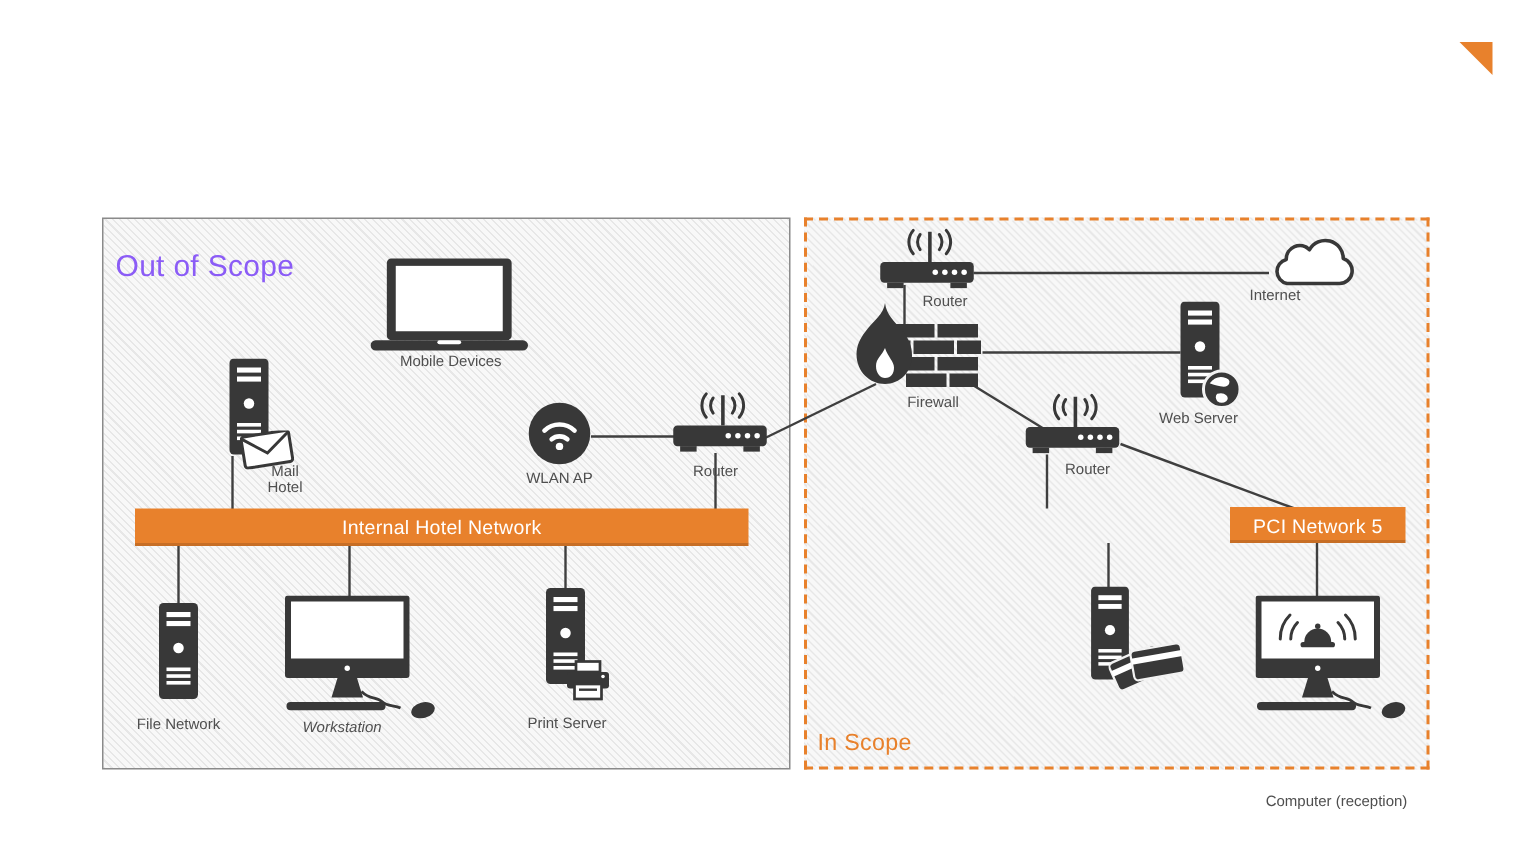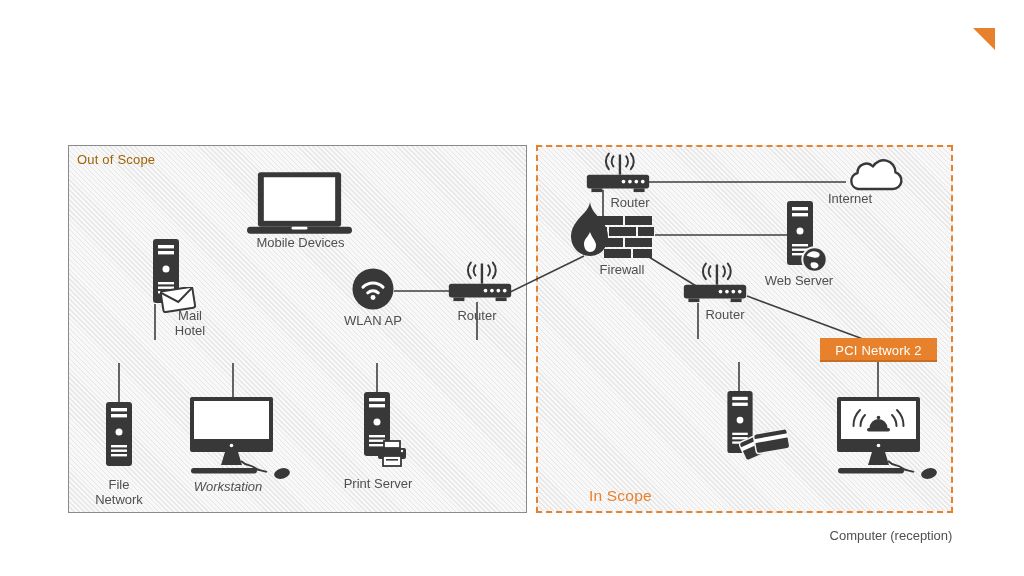--- a/index.html
+++ b/index.html
@@ -12,24 +12,24 @@
   html,body{width:1024px;height:576px;background:#fff;overflow:hidden;
     font-family:"Liberation Sans","DejaVu Sans",sans-serif;}
   #stage{position:relative;width:1024px;height:576px;background:#fff;}
 
   .scope-box{position:absolute;
     background-color:#fafafa;
     background-image:repeating-linear-gradient(45deg,#e7e7e7 0,#e7e7e7 1px,#f8f8f8 1px,#f8f8f8 3.5px);}
   #out-box{left:68px;top:145px;width:459px;height:368px;border:1.5px solid #8a8a8a;}
   #in-box{left:536px;top:145px;width:417px;height:368px;border:2px dashed var(--accent);}
 
-  .box-title{position:absolute;font-size:13px;letter-spacing:.2px;color:#a16207;font-weight:500;}
-  .scope-title-in{position:absolute;font-size:15.5px;letter-spacing:.2px;color:var(--accent);font-weight:500;margin-left:44px;}
-
-  .lbl{position:absolute;text-align:center;font-size:13px;line-height:1.14;
+  .box-title{position:absolute;font-size:20px;letter-spacing:.2px;color:#8b5cf6;font-weight:500;margin-top:15px;}
+  .scope-title-in{position:absolute;font-size:15.5px;letter-spacing:.2px;color:var(--accent);font-weight:500;}
+
+  .lbl{position:absolute;text-align:center;font-size:10px;line-height:1.14;
        color:var(--label);white-space:pre-line;}
 
   .netbar{position:absolute;background:var(--accent);color:#fff;
     display:flex;align-items:center;justify-content:center;
     font-size:13px;letter-spacing:.2px;box-shadow:inset 0 -2px rgba(0,0,0,.14);}
 
   .node{position:absolute;}
   svg{display:block;overflow:visible;}
   .fi{fill:var(--icon);}
   .fw{fill:#fff;}
@@ -217,20 +217,23 @@
   </div>
   <div class="lbl" style="left:331px;top:314px;width:84px;">WLAN AP</div>
 
   <div class="node" style="left:447px;top:258px;">
     <svg width="66" height="44">
         <use href="#sym-router"></use>
       </svg>
   </div>
   <div class="lbl" style="left:450px;top:309px;width:54px;">Router</div>
 
+  <div class="netbar" style="left:90px;top:339px;width:409px;height:25px;">
+    <span>Internal Hotel Network</span>
+  </div>
 
   <div class="node" style="left:105px;top:402px;">
     <svg width="28" height="66">
         <use href="#sym-server"></use>
       </svg>
   </div>
   <div class="lbl" style="left:87px;top:478px;width:64px;">File Network</div>
 
   <div class="node" style="left:190px;top:397px;">
     <svg width="102" height="82">
@@ -285,21 +288,21 @@
   <div class="lbl" style="left:757px;top:274px;width:84px;">Web Server</div>
 
   <div class="node" style="left:682px;top:259px;">
     <svg width="66" height="44">
         <use href="#sym-router"></use>
       </svg>
   </div>
   <div class="lbl" style="left:698px;top:308px;width:54px;">Router</div>
 
   <div class="netbar" style="left:820px;top:338px;width:117px;height:24px;">
-    <span>PCI Network 2</span>
+    <span>PCI Network 5</span>
   </div>
 
   <div class="node" style="left:726px;top:391px;">
     <svg width="28" height="64">
         <use href="#sym-server"></use>
       </svg>
   </div>
   <div class="node" style="left:739px;top:421px;">
     <svg width="54" height="42">
         <use href="#sym-cards"></use>

